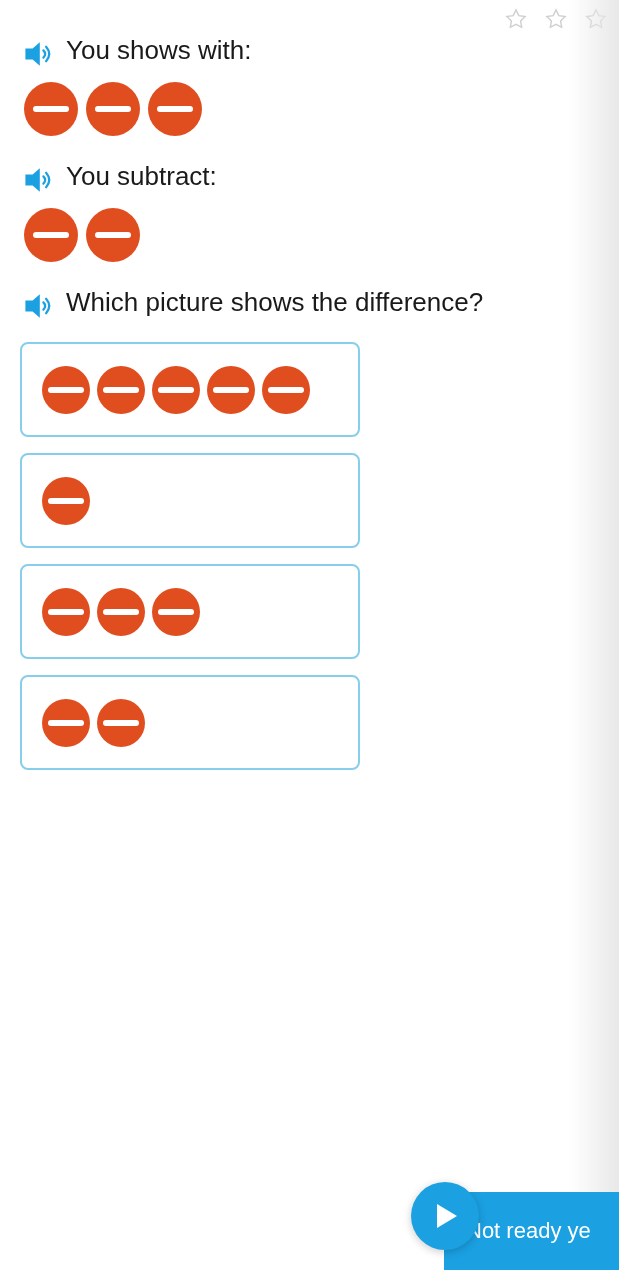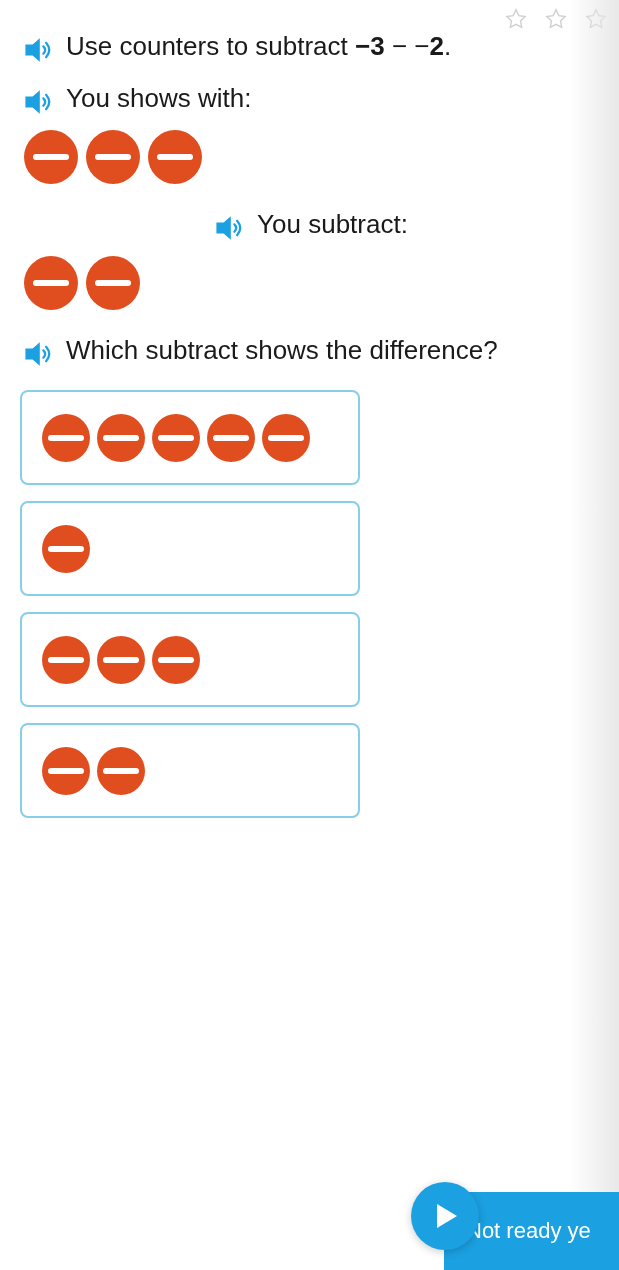--- a/index.html
+++ b/index.html
@@ -193,51 +193,39 @@
       <polygon points="12,2 15.09,8.26 22,9.27 17,14.14 18.18,21.02 12,17.77 5.82,21.02 7,14.14 2,9.27 8.91,8.26"></polygon>
     </svg>
     <svg class="top-icon-star" viewBox="0 0 24 24" fill="none" stroke="#888" stroke-width="1.5">
       <polygon points="12,2 15.09,8.26 22,9.27 17,14.14 18.18,21.02 12,17.77 5.82,21.02 7,14.14 2,9.27 8.91,8.26"></polygon>
     </svg>
     <svg class="top-icon-star" viewBox="0 0 24 24" fill="none" stroke="#888" stroke-width="1.5">
       <polygon points="12,2 15.09,8.26 22,9.27 17,14.14 18.18,21.02 12,17.77 5.82,21.02 7,14.14 2,9.27 8.91,8.26"></polygon>
     </svg>
   </div>
 
-  <div class="instruction-block" style="margin-top: 10px; margin-bottom: 10px;">
-    <span class="speaker-icon">
-      <svg class="speaker-svg" viewBox="0 0 40 40" fill="none" xmlns="http://www.w3.org/2000/svg">
-        <polygon points="6,14 14,14 22,7 22,33 14,26 6,26" fill="#1ba0e2"></polygon>
-        <path d="M26,16 Q30,20 26,24" stroke="#1ba0e2" stroke-width="2.5" fill="none" stroke-linecap="round"></path>
-        <path d="M29,12 Q36,20 29,28" stroke="#1ba0e2" stroke-width="2.5" fill="none" stroke-linecap="round"></path>
-      </svg>
-    </span>
-    <span class="instruction-text">
-      Use counters to subtract <strong>−3</strong> − −<strong>2</strong>.
-    </span>
-  </div>
 
   <div class="instruction-block" style="margin-bottom: 10px; margin-top: 14px;">
     <span class="speaker-icon">
       <svg class="speaker-svg" viewBox="0 0 40 40" fill="none" xmlns="http://www.w3.org/2000/svg">
         <polygon points="6,14 14,14 22,7 22,33 14,26 6,26" fill="#1ba0e2"></polygon>
         <path d="M26,16 Q30,20 26,24" stroke="#1ba0e2" stroke-width="2.5" fill="none" stroke-linecap="round"></path>
         <path d="M29,12 Q36,20 29,28" stroke="#1ba0e2" stroke-width="2.5" fill="none" stroke-linecap="round"></path>
       </svg>
     </span>
     <span class="instruction-text">You shows with:</span>
   </div>
 
   <div class="counters-row" style="margin-left: 4px;">
     <div class="counter-circle"></div>
     <div class="counter-circle"></div>
     <div class="counter-circle"></div>
   </div>
 
-  <div class="instruction-block" style="margin-bottom: 10px; margin-top: 10px; justify-content: center;">
+  <div class="instruction-block" style="margin-bottom: 10px; margin-top: 10px;">
     <span class="speaker-icon">
       <svg class="speaker-svg" viewBox="0 0 40 40" fill="none" xmlns="http://www.w3.org/2000/svg">
         <polygon points="6,14 14,14 22,7 22,33 14,26 6,26" fill="#1ba0e2"></polygon>
         <path d="M26,16 Q30,20 26,24" stroke="#1ba0e2" stroke-width="2.5" fill="none" stroke-linecap="round"></path>
         <path d="M29,12 Q36,20 29,28" stroke="#1ba0e2" stroke-width="2.5" fill="none" stroke-linecap="round"></path>
       </svg>
     </span>
     <span class="instruction-text">You subtract:</span>
   </div>
 
@@ -247,21 +235,21 @@
   </div>
 
   <div class="instruction-block" style="margin-bottom: 14px; margin-top: 10px;">
     <span class="speaker-icon">
       <svg class="speaker-svg" viewBox="0 0 40 40" fill="none" xmlns="http://www.w3.org/2000/svg">
         <polygon points="6,14 14,14 22,7 22,33 14,26 6,26" fill="#1ba0e2"></polygon>
         <path d="M26,16 Q30,20 26,24" stroke="#1ba0e2" stroke-width="2.5" fill="none" stroke-linecap="round"></path>
         <path d="M29,12 Q36,20 29,28" stroke="#1ba0e2" stroke-width="2.5" fill="none" stroke-linecap="round"></path>
       </svg>
     </span>
-    <span class="instruction-text">Which subtract shows the difference?</span>
+    <span class="instruction-text">Which picture shows the difference?</span>
   </div>
 
   <div class="answer-options">
 
     <div class="answer-option-box">
       <div class="counters-row" style="margin: 0; gap: 7px;">
         <div class="counter-circle" style="width:48px;height:48px;"></div>
         <div class="counter-circle" style="width:48px;height:48px;"></div>
         <div class="counter-circle" style="width:48px;height:48px;"></div>
         <div class="counter-circle" style="width:48px;height:48px;"></div>

